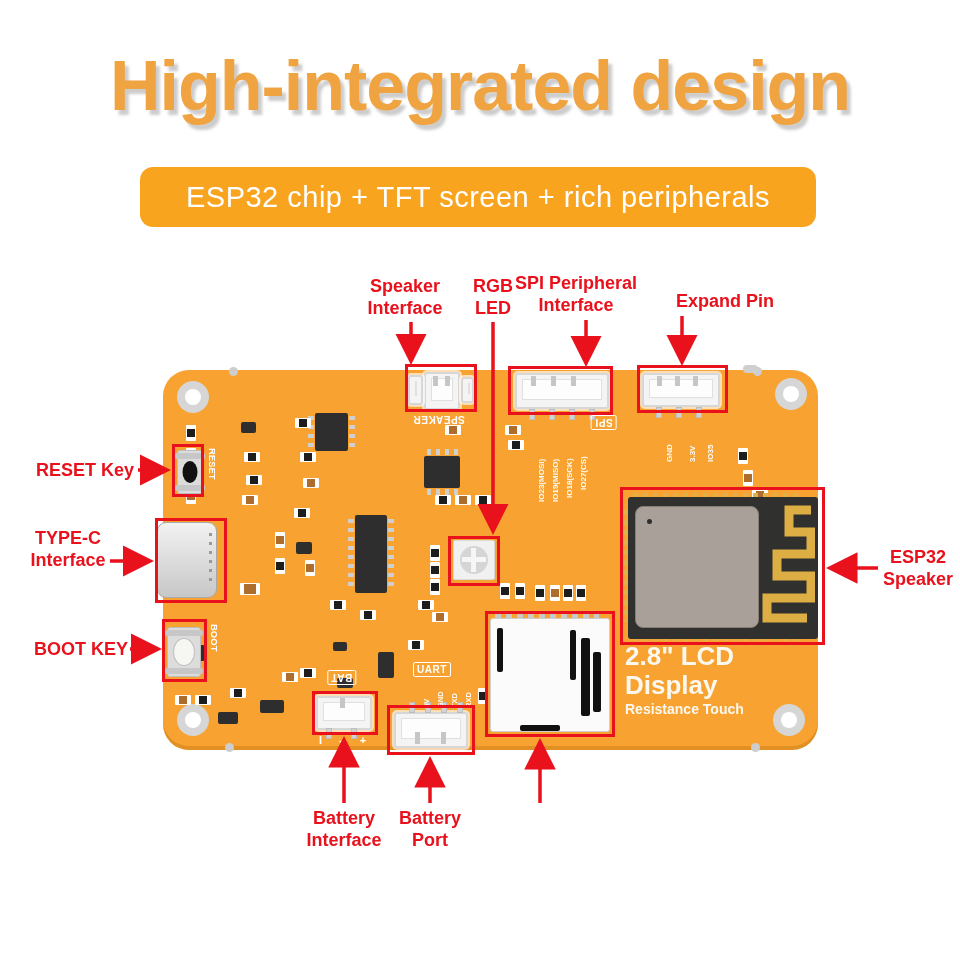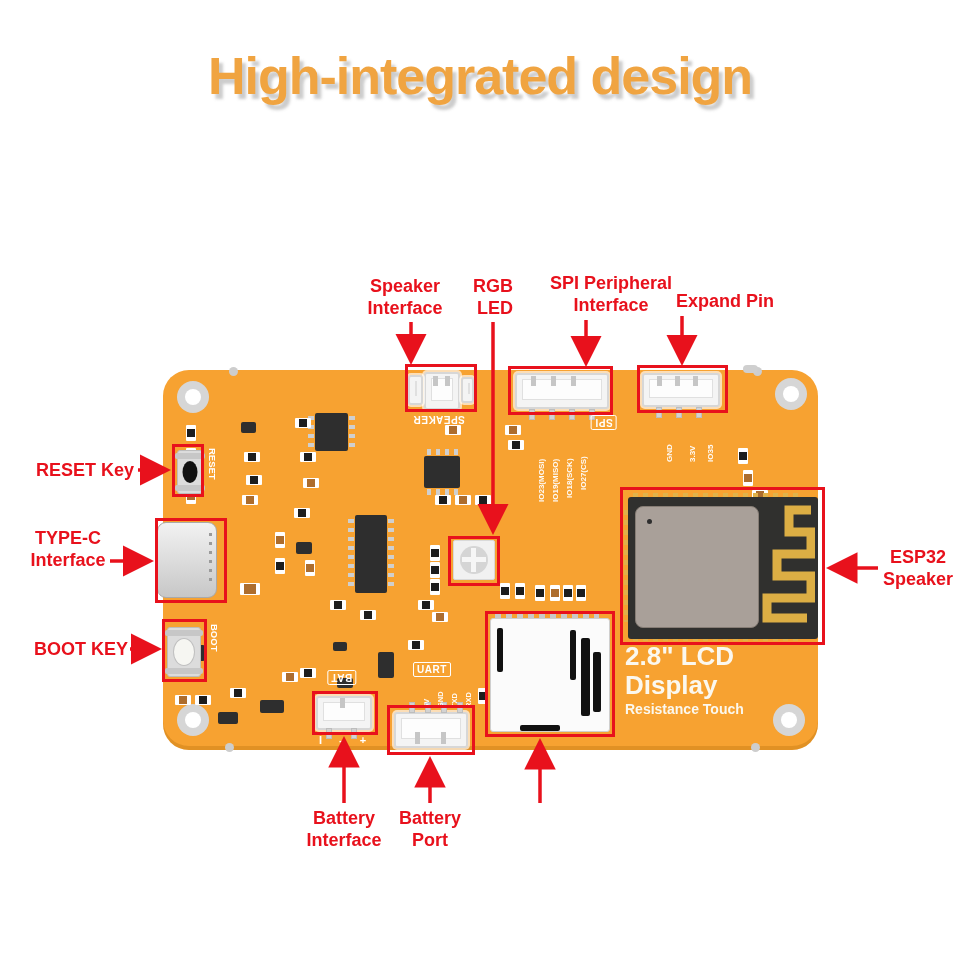--- a/index.html
+++ b/index.html
@@ -2,21 +2,21 @@
 <html><head>
 <meta charset="utf-8">
 <style>
   * { box-sizing: border-box; margin: 0; padding: 0; }
   html,body { background:#fff; }
   .stage { position:relative; width:960px; height:960px; background:#fff; overflow:hidden;
            font-family:"Liberation Sans", sans-serif; }
 
   
   .title { position:absolute; left:0; right:0; top:46px; text-align:center;
-           font-size:52px; font-weight:bold; letter-spacing:-1px; color:#F0A441;
+           font-size:70px; font-weight:bold; letter-spacing:-1px; color:#F0A441;
            text-shadow:4px 5px 3px rgba(110,110,110,.35); }
   .banner { position:absolute; left:140px; top:167px; width:676px; height:60px;
             background:#F9A41F; border-radius:13px; display:flex; align-items:center;
             justify-content:center; }
   .banner span { color:#fff; font-size:29px; letter-spacing:.5px; }
 
   
   .board { position:absolute; left:163px; top:370px; width:655px; height:380px;
            background:#F7A231; border-radius:26px; z-index:1;
            box-shadow: inset 0 -4px 0 rgba(170,100,5,.28); }
@@ -89,29 +89,32 @@
   .lcdtext .l1 { position:static; font-size:26px; font-weight:bold; }
   .lcdtext .l2 { position:static; font-size:19px; font-weight:bold; margin-top:2px; }
   .lcdtext .l3 { position:static; font-size:14px; font-weight:bold; margin-top:2px; }
 
   
   .rb { position:absolute; border:3px solid #E8111C; z-index:6; }
   .arrows { position:absolute; left:0; top:0; z-index:7; pointer-events:none; }
   .lab { position:absolute; color:#E8111C; font-weight:bold; font-size:18px; line-height:22px;
          z-index:8; text-align:center; white-space:nowrap; }
   .lab.r { text-align:right; }
-  .lab.l { text-align:right; }
+  .lab.l { text-align:center; }
 </style>
 </head>
 <body>
 
 <div class="stage">
 
   <h1 class="title">High-integrated design</h1>
 
+  <div class="banner">
+    <span>ESP32 chip + TFT screen + rich peripherals</span>
+  </div>
 
   <div class="board">
 
     <div class="hole" style="left:14px;top:11px"></div>
     <div class="hole" style="left:612px;top:8px"></div>
     <div class="hole" style="left:14px;top:334px"></div>
     <div class="hole" style="left:610px;top:334px"></div>
     <div class="dot" style="left:66px;top:-3px"></div>
     <div class="dot" style="left:590px;top:-3px"></div>
     <div class="dot" style="left:62px;top:373px"></div>
@@ -316,21 +319,21 @@
   </svg>
 
   <div class="lab" style="left:349px;top:275px;width:112px">
     <div>Speaker</div>
     <div>Interface</div>
   </div>
   <div class="lab l" style="left:473px;top:275px">
     <div>RGB</div>
     <div>LED</div>
   </div>
-  <div class="lab" style="left:545px;top:272px;width:132px">
+  <div class="lab" style="left:510px;top:272px;width:132px">
     <div>SPI Peripheral</div>
     <div>Interface</div>
   </div>
   <div class="lab" style="left:655px;top:290px;width:140px">
     <div>Expand  Pin</div>
   </div>
   <div class="lab r" style="left:10px;top:459px;width:124px">
     <div>RESET Key</div>
   </div>
   <div class="lab" style="left:15px;top:527px;width:106px">

